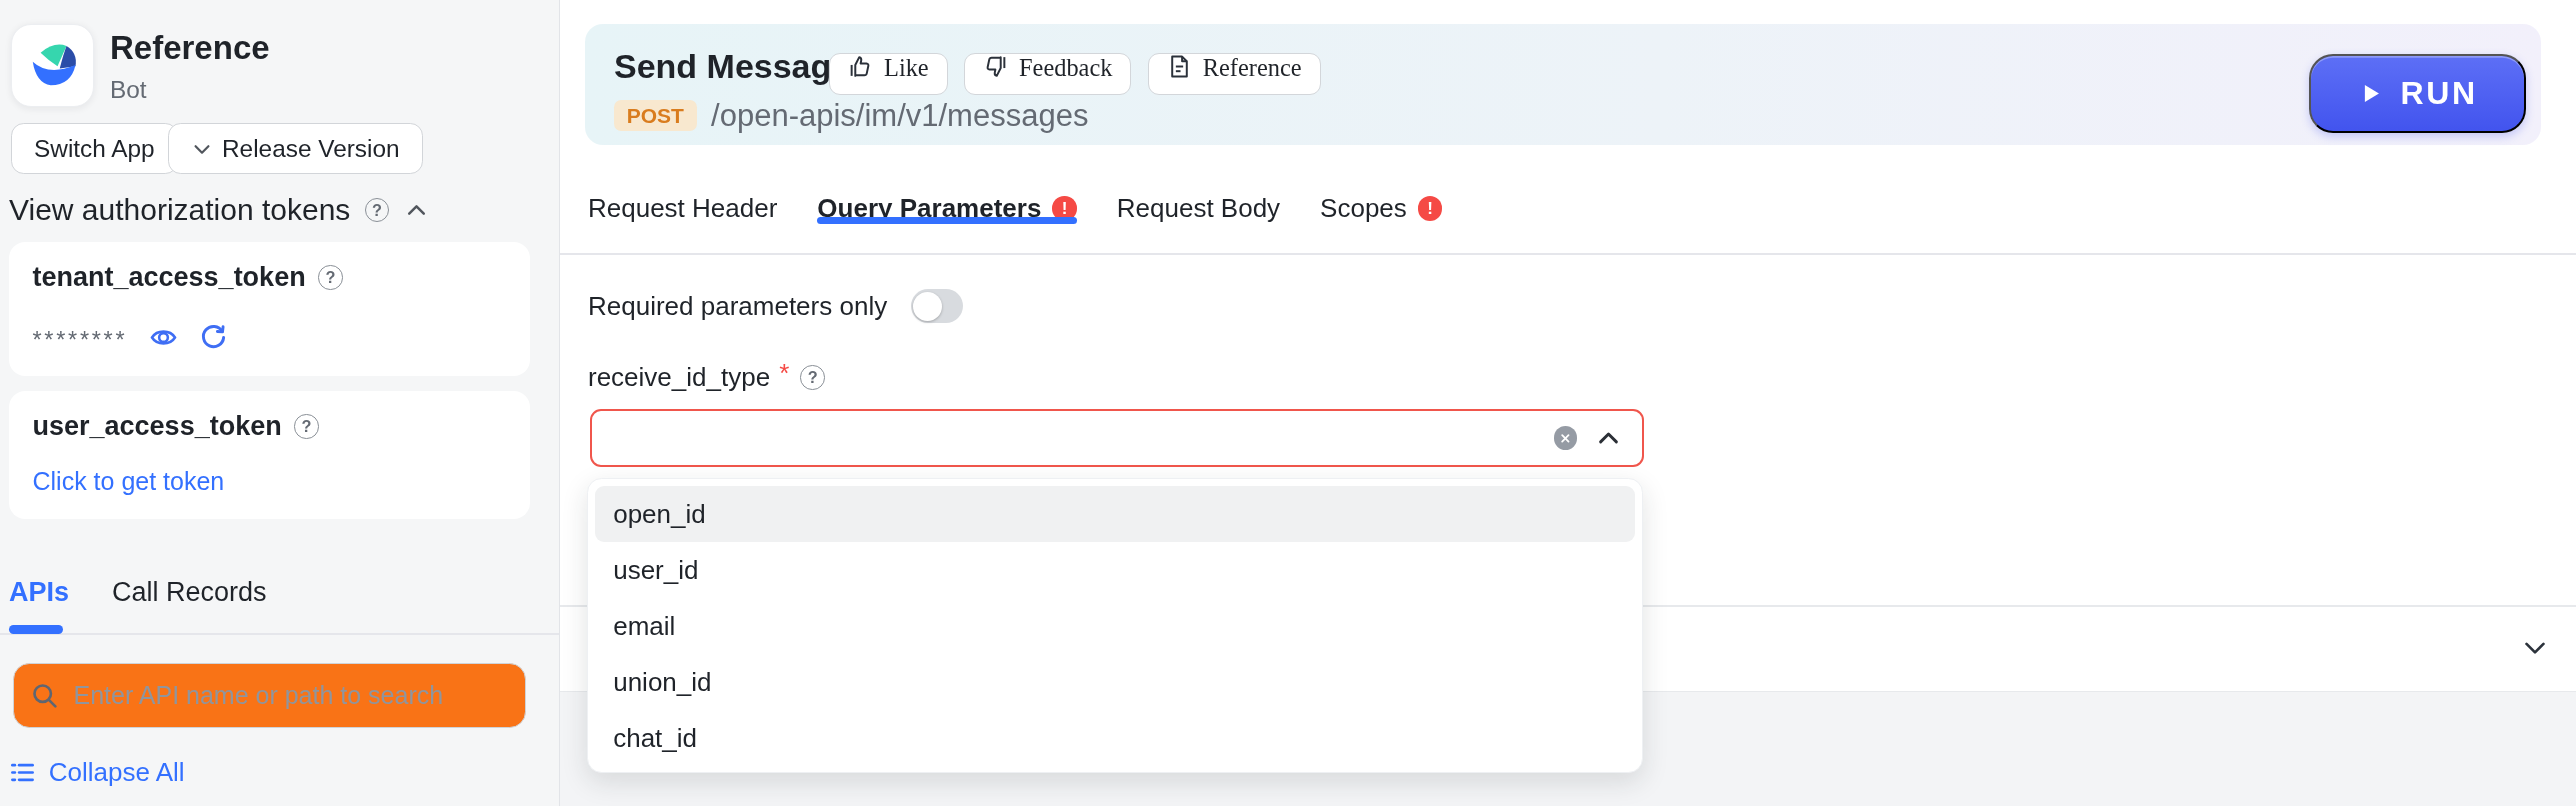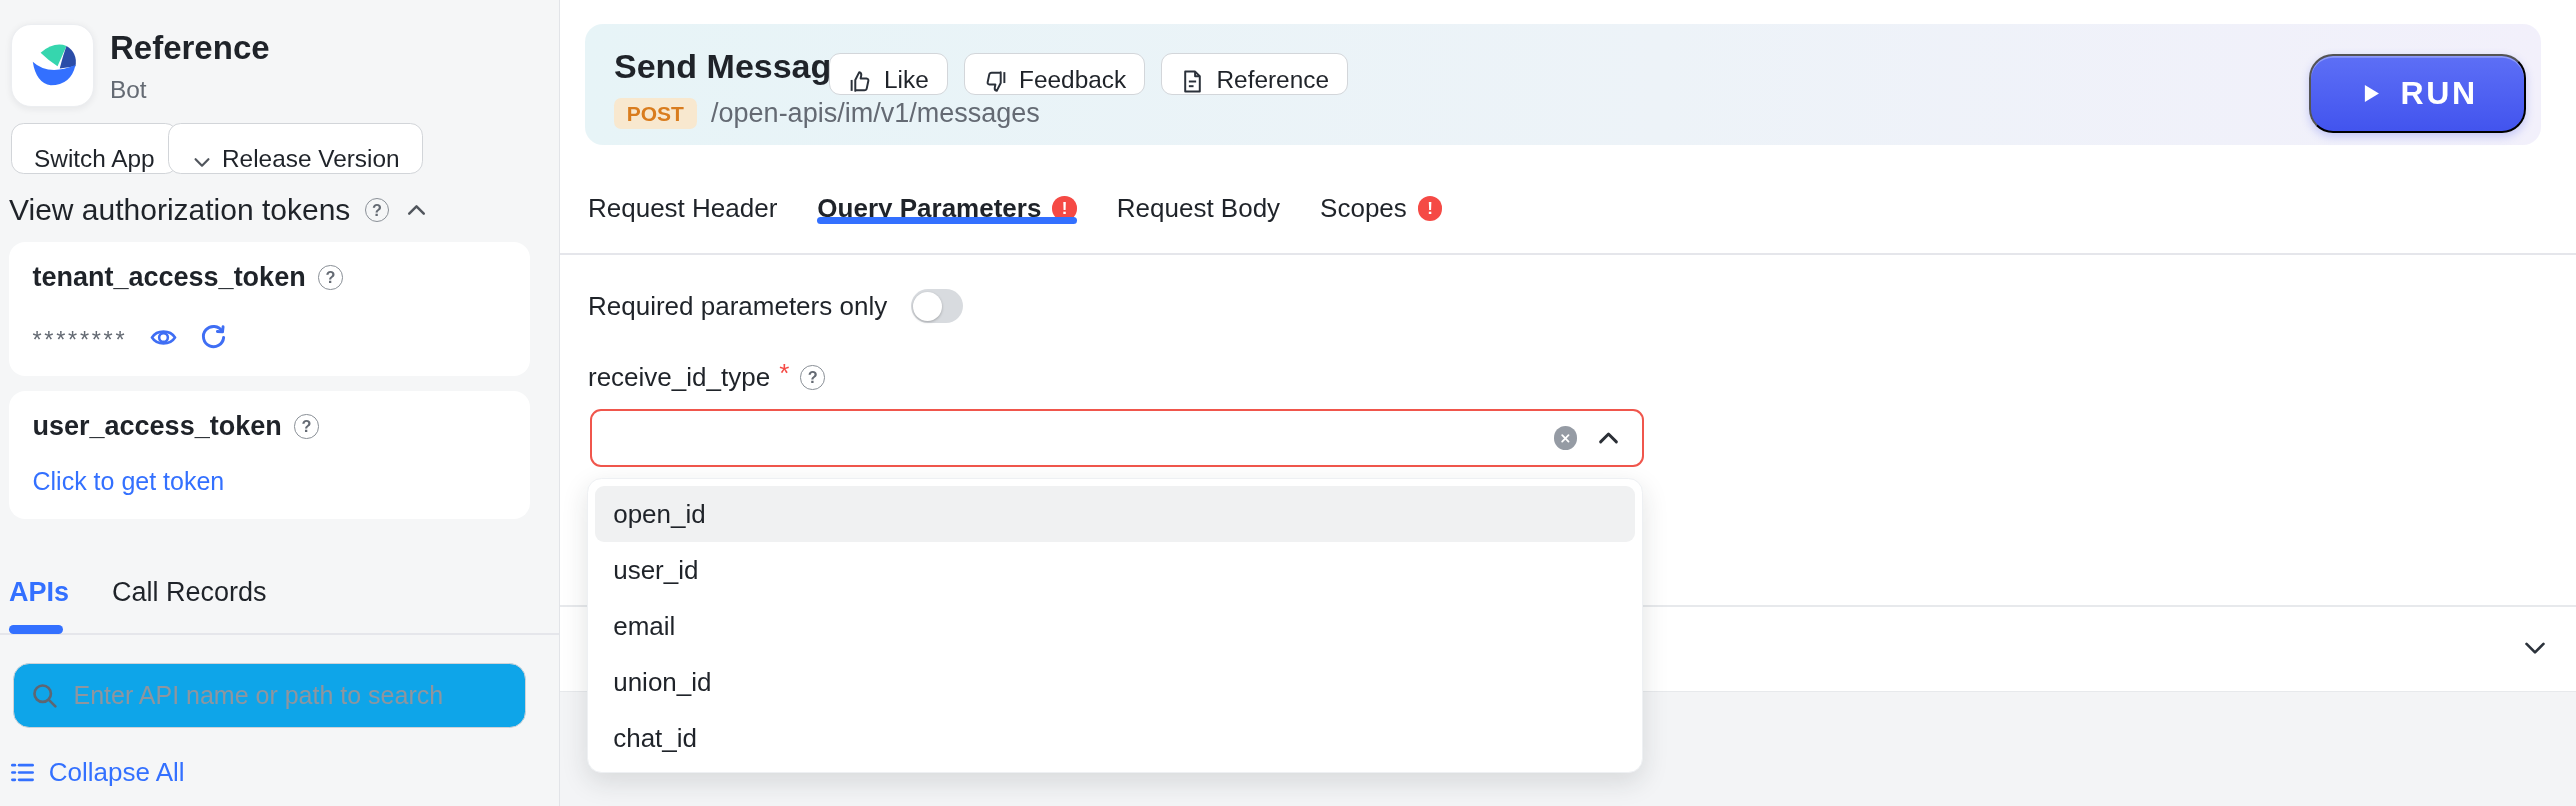--- a/index.html
+++ b/index.html
@@ -11,21 +11,21 @@
   .sidebar { position:absolute; left:0; top:0; width:560px; height:806px;
              background:#f5f6f7; border-right:1.8px solid #e2e4e8; }
   .logo-box { position:absolute; left:11px; top:23.5px; width:83px; height:83px;
               background:#fff; border:0.9px solid #eceef1; border-radius:20px;
               box-shadow:0 1.8px 7.2px rgba(31,35,41,.07);
               display:flex; align-items:center; justify-content:center; }
   .app-title { position:absolute; left:110px; top:29px; font-size:33px; font-weight:700; }
   .app-subtitle { position:absolute; left:110px; top:76px; font-size:24.4px; color:#646a73; }
 
   .side-btn { position:absolute; top:123px; height:51px; display:inline-flex;
-              align-items:flex-end; gap:9px; padding:0 22px; background:#fff;
+              align-items:center; gap:9px; padding:0 22px; background:#fff;
               border:1.8px solid #d2d5d9; border-radius:12.7px; font-size:24.4px; color:#1f2329; cursor:pointer; }
   .btn-switch { left:11px; }
   .btn-release { left:168px; }
 
   .auth-row { position:absolute; left:9px; top:193px; display:flex; align-items:center; gap:14.5px; }
   .auth-title { font-size:30px; font-weight:400; }
   .qicon { width:24.4px; height:24.4px; border:1.8px solid #8a9097; border-radius:50%;
            color:#646a73; font-size:16.3px; font-weight:700; line-height:1;
            display:inline-flex; align-items:center; justify-content:center; flex:none; }
   .chev { display:inline-flex; color:#51565d; }
@@ -41,44 +41,44 @@
   .get-token-link { position:absolute; left:23.5px; top:76px; font-size:25px; color:#3370ff; cursor:pointer; }
 
   .side-tabs { position:absolute; left:9px; top:577px; display:flex; gap:43px; }
   .side-tab { font-size:27px; font-weight:500; color:#1f2329; cursor:pointer; }
   .side-tab.active { color:#3370ff; font-weight:700; }
   .side-tab-underline { position:absolute; left:9px; top:625px; width:54px; height:9px;
                         background:#3370ff; border-radius:4.5px; z-index:2; }
   .side-divider { position:absolute; left:0; top:633px; width:559px; height:1.8px; background:#e5e6eb; }
 
   .search-box { position:absolute; left:12.7px; top:663px; width:513px; height:65px;
-                background:#0ea5e9; border:1.8px solid #cfd3d8; border-radius:16.3px;
+                background:#f97316; border:1.8px solid #cfd3d8; border-radius:16.3px;
                 display:flex; align-items:center; gap:14.5px; padding:0 16.3px; }
   .search-box input { border:none; outline:none; flex:1; font-size:25px; color:#1f2329;
                       font-family:"Liberation Sans", sans-serif; background:transparent; }
   .search-box input::placeholder { color:#8f959e; }
 
   .collapse-all { position:absolute; left:9px; top:757px; display:flex; align-items:center;
                   gap:12.7px; color:#3370ff; font-size:26px; cursor:pointer; }
 
   
   .main { position:absolute; left:560px; top:0; width:2016px; height:806px; background:#fff; }
 
   .header-band { position:absolute; left:25px; top:23.5px; width:1956px; height:121px; border-radius:18px;
                  background:linear-gradient(90deg,#e7f4f7 0%,#edf3f8 55%,#f2f0fb 100%); }
   .api-title { position:absolute; left:29px; top:23.5px; font-size:34px; font-weight:700; }
   .hdr-actions { position:absolute; left:244px; top:29px; display:flex; gap:16.3px; }
-  .hdr-btn { display:inline-flex; align-items:flex-end; gap:11px; height:42px; padding:0 18px;
+  .hdr-btn { display:inline-flex; align-items:flex-start; gap:11px; height:42px; padding:0 18px;
              background:#fff; border:1.8px solid #d3d6da; border-radius:11px;
-             font-size:24.4px; font-weight:500; color:#1f2329; cursor:pointer; }
+             font-size:24.4px; font-weight:500; color:#1f2329; cursor:pointer;font-family:Liberation Serif, serif; }
   .hdr-btn svg { color:#2b313a; }
   .method-row { position:absolute; left:29px; top:74px; display:flex; align-items:center; gap:14.5px; }
   .post-badge { background:#f8e8cf; color:#d97c1e; font-size:21px; font-weight:700;
                 padding:5.4px 12.7px; border-radius:7.2px; line-height:1; }
-  .api-path { font-size:27px; color:#646a73; }
+  .api-path { font-size:31px; color:#646a73; }
   .run-btn { position:absolute; left:1724px; top:30px; width:217px; height:79px; border-radius:24px;
              background:linear-gradient(180deg,#5d6ff6,#4254ee);
              box-shadow:inset 0 1.8px 0 rgba(255,255,255,.30), 0 3.6px 9px rgba(66,84,238,.25);
              display:flex; align-items:center; justify-content:center; gap:16.3px;
              color:#fff; font-size:32px; font-weight:700; letter-spacing:2.7px; cursor:pointer; }
 
   .main-tabs { position:absolute; left:28px; top:193px; display:flex; gap:40px; }
   .main-tab { position:relative; display:flex; align-items:center; gap:11px;
               font-size:26px; font-weight:500; color:#1f2329; cursor:pointer; }
   .main-tab.active { font-weight:700; }

